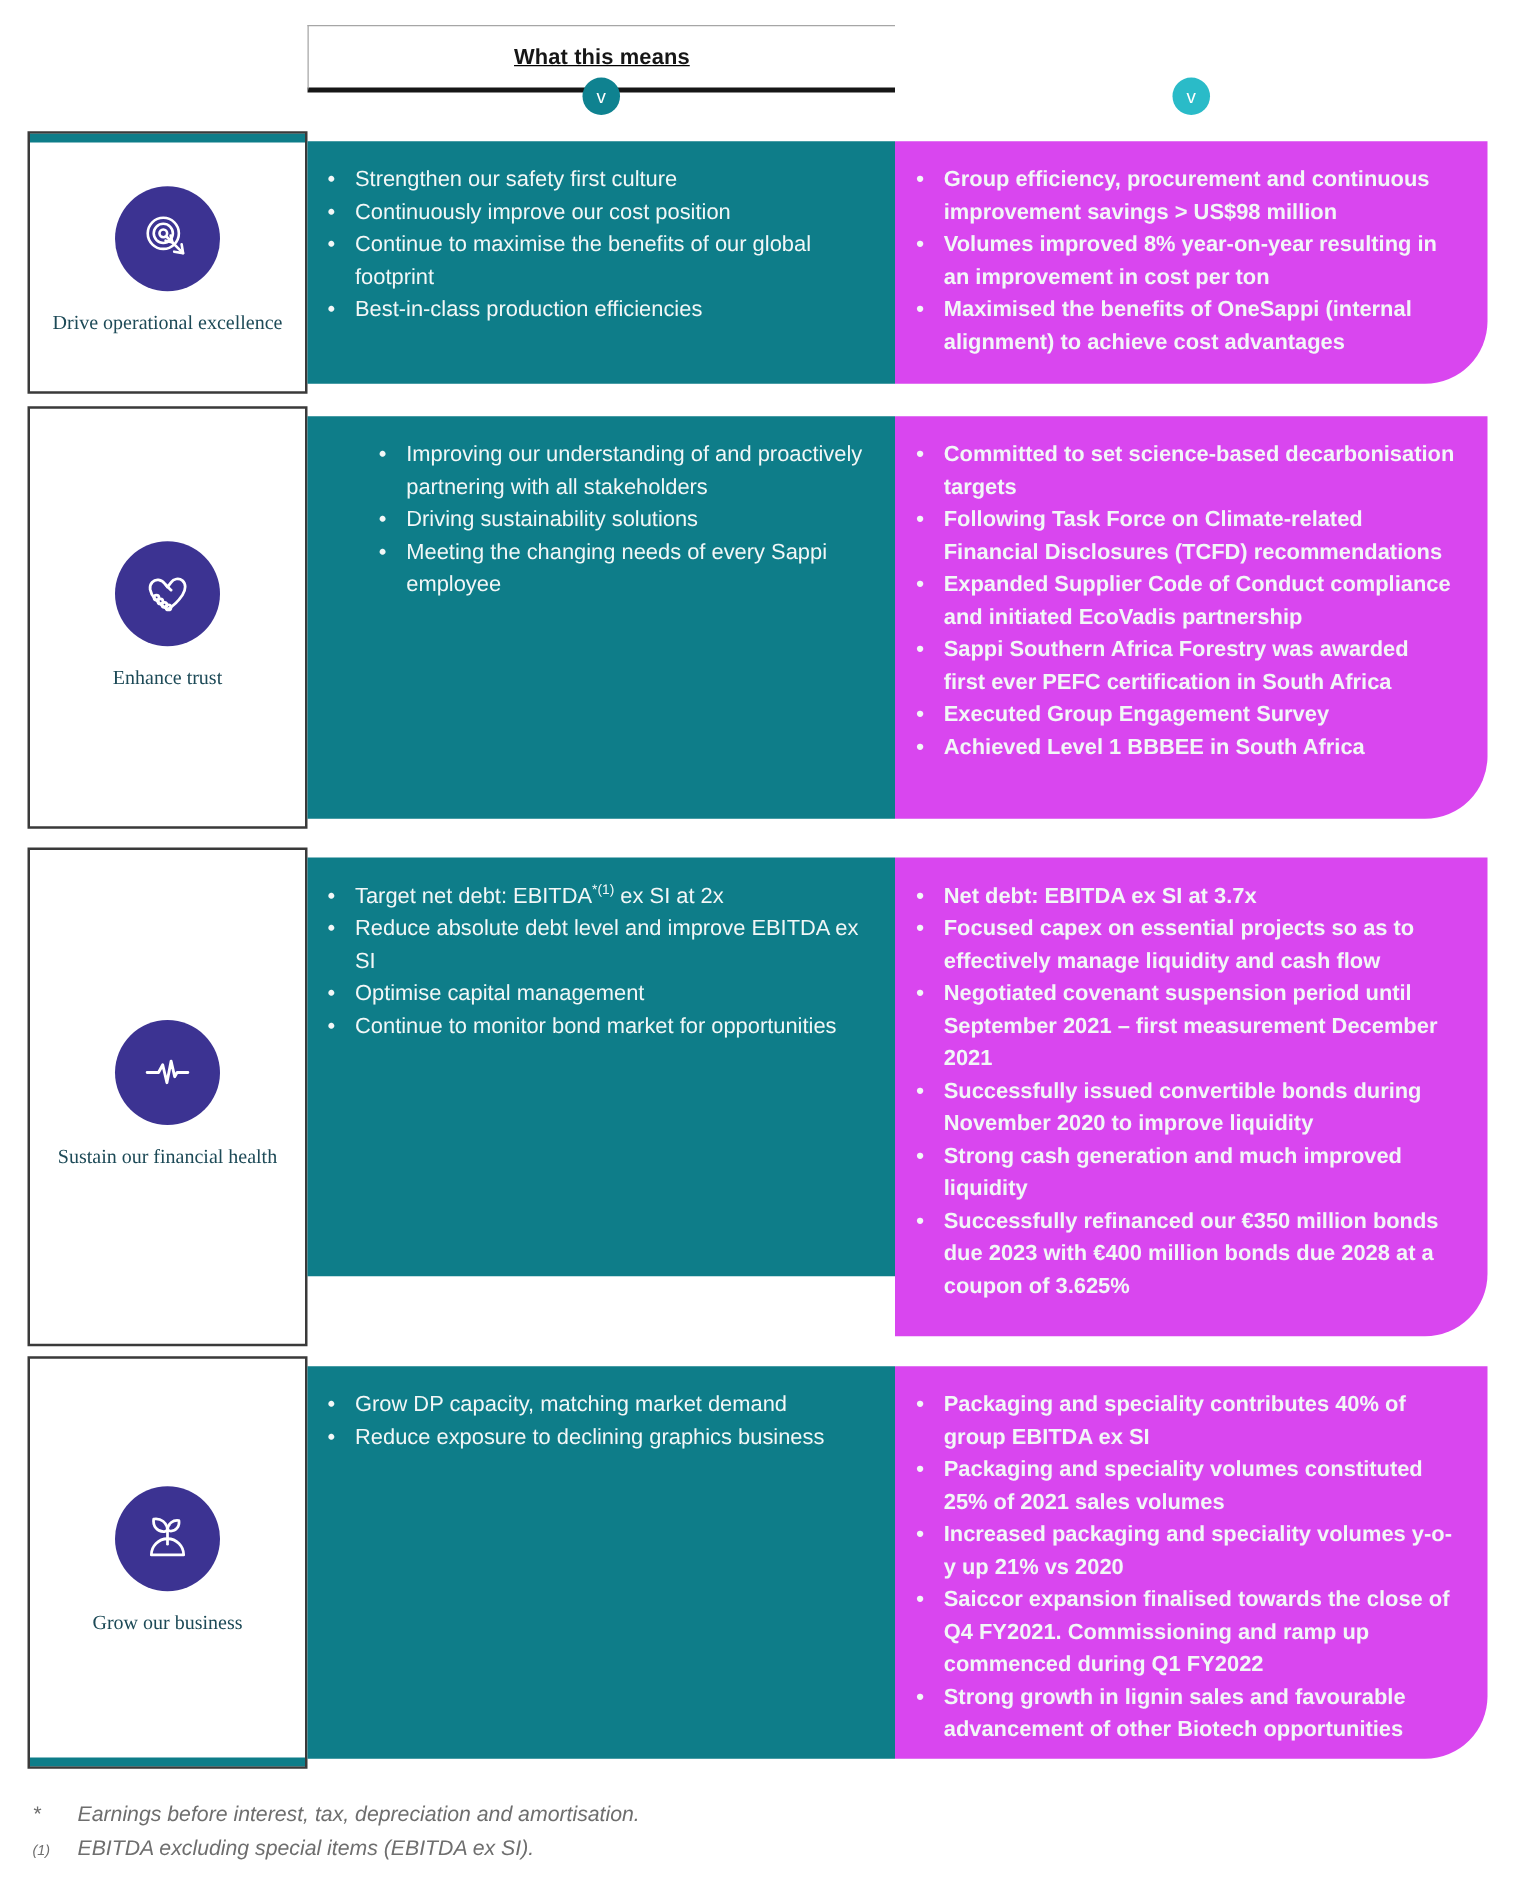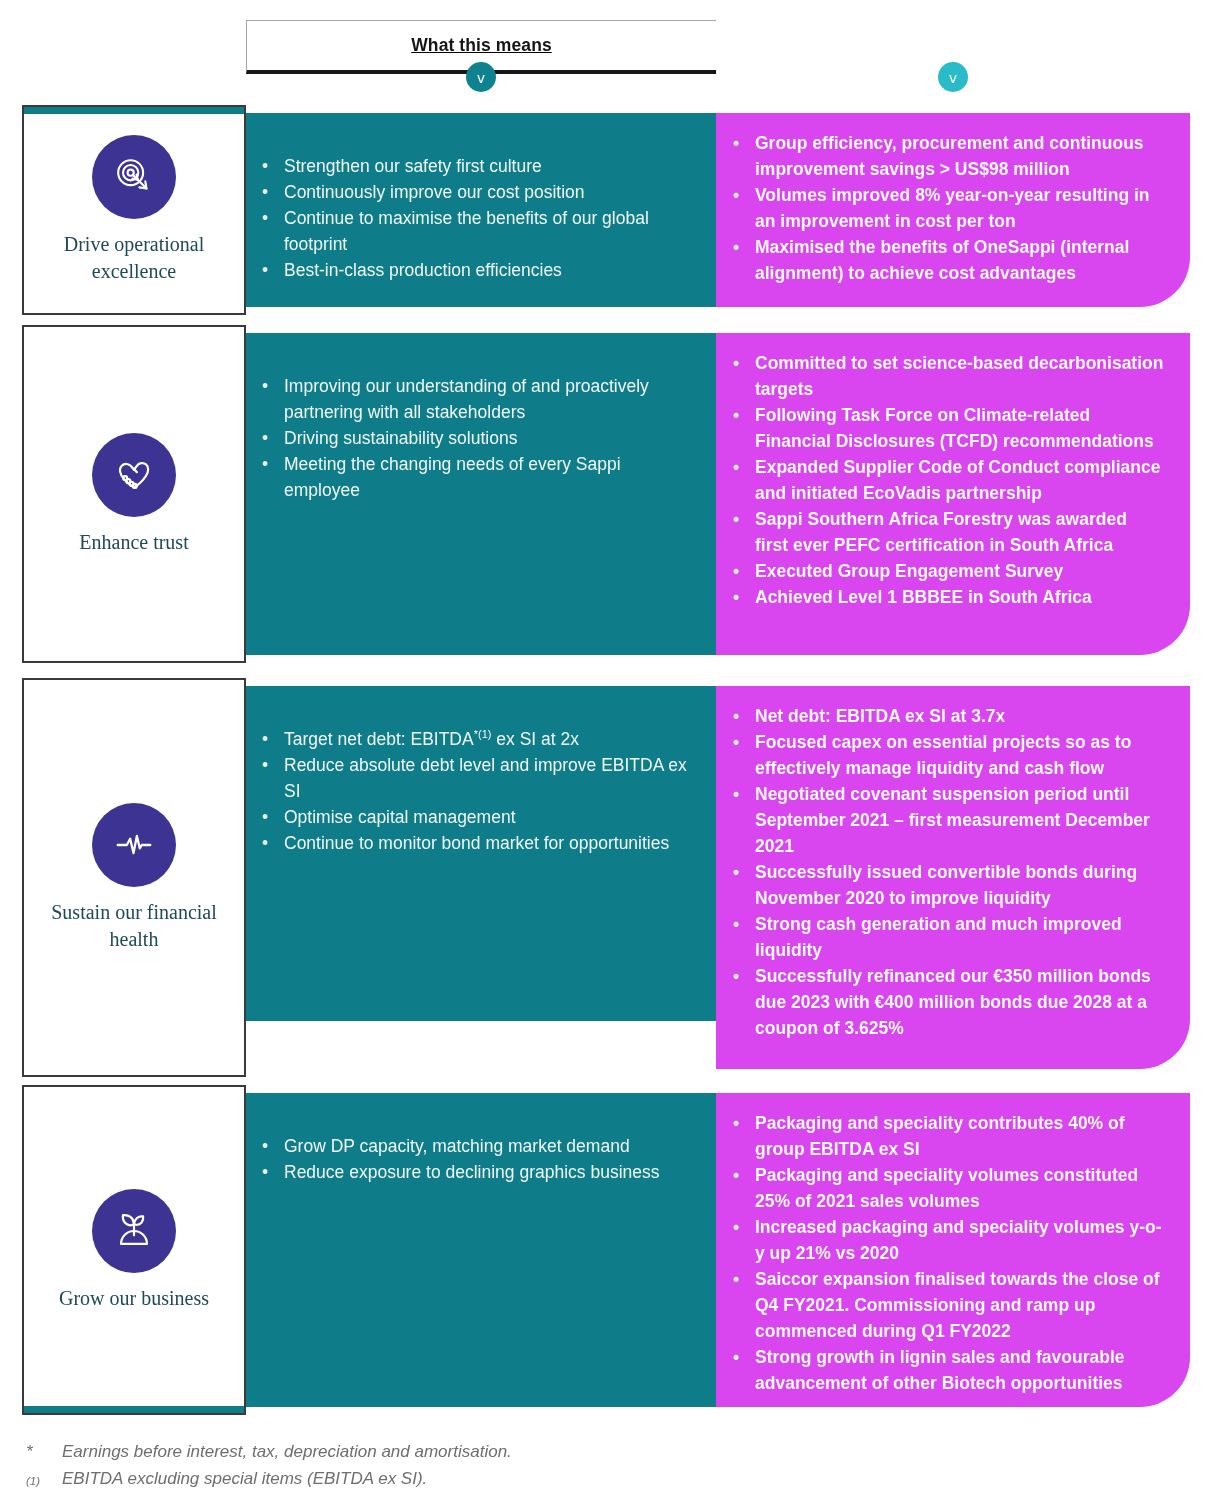--- a/index.html
+++ b/index.html
@@ -32,30 +32,30 @@
     display:flex; flex-direction:column; align-items:center; justify-content:center;
   }
   .accent-bar { position:absolute; left:0; right:0; height:7px; background:#0e7d89; }
   .accent-bar.top { top:0; }
   .accent-bar.bottom { bottom:0; }
   .icon-circle {
     width:84px; height:84px; border-radius:50%; background:#3c3392;
     display:flex; align-items:center; justify-content:center; margin-bottom:12px; flex:none;
   }
   .row-label {
-    font-family:"Liberation Serif", serif; font-size:20px; line-height:27px;
+    font-family:"Liberation Serif", serif; font-size:16px; line-height:27px;
     color:#1d4a57; text-align:center; max-width:200px;
   }
 
   
   .panel { position:absolute; box-sizing:border-box; color:#f2f7f7; }
   .panel.means { left:246px; width:470px; background:#0e7d89; }
   .panel.perf  { left:716px; width:474px; background:#d946ef; border-bottom-right-radius:50px;font-weight:bold; }
   .panel ul { margin:0; list-style:none; }
-  .panel.means ul { padding:17px 20px 0 16px;margin-top:23px; }
+  .panel.means ul { padding:17px 20px 0 16px; }
   .panel.perf  ul { padding:17px 26px 0 17px; }
   .panel li { position:relative; padding-left:22px; font-size:17.5px; line-height:26px; }
   .panel li::before { content:"\2022"; position:absolute; left:0; top:0; }
   .supscript { font-size:11px; vertical-align:super; line-height:0; }
 
   
   .footnotes { position:absolute; left:26px; top:1438px; color:#6e6e6e; font-style:italic; font-size:17px; }
   .fn-line { display:flex; line-height:27px; }
   .fn-marker { width:36px; flex:none; }
   .fn-marker.supmark { font-size:11.5px; padding-top:3px; }
@@ -115,21 +115,21 @@
               <circle cx="14.8" cy="27.2" r="2.1"></circle>
               <circle cx="18.1" cy="30.4" r="2.1"></circle>
               <circle cx="21.4" cy="33.2" r="2.1"></circle>
               <circle cx="24.8" cy="35.4" r="2.1"></circle>
               <path d="M22.5 16.5 L27 21"></path>
             </svg>
           </span>
         </div>
         <div class="row-label">Enhance trust</div>
       </div>
-      <div class="panel means" style="top: 333px; height: 322px;">
+      <div class="panel means" style="top: 333px; height: 322px; padding-left: 41px;">
         <ul>
           <li>Improving our understanding of and proactively partnering with all stakeholders</li>
           <li>Driving sustainability solutions</li>
           <li>Meeting the changing needs of every Sappi employee</li>
         </ul>
       </div>
       <div class="panel perf" style="top: 333px; height: 322px;">
         <ul>
           <li>Committed to set science-based decarbonisation targets</li>
           <li>Following Task Force on Climate-related Financial Disclosures (TCFD) recommendations</li>

